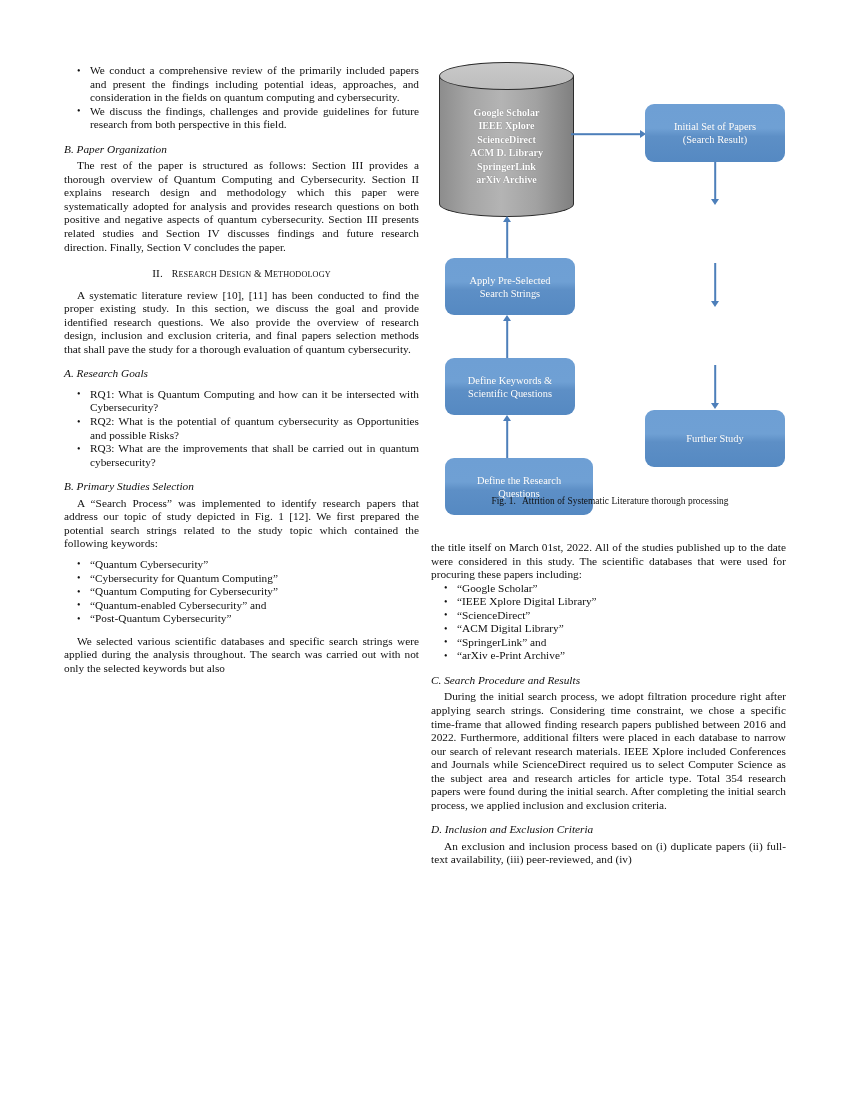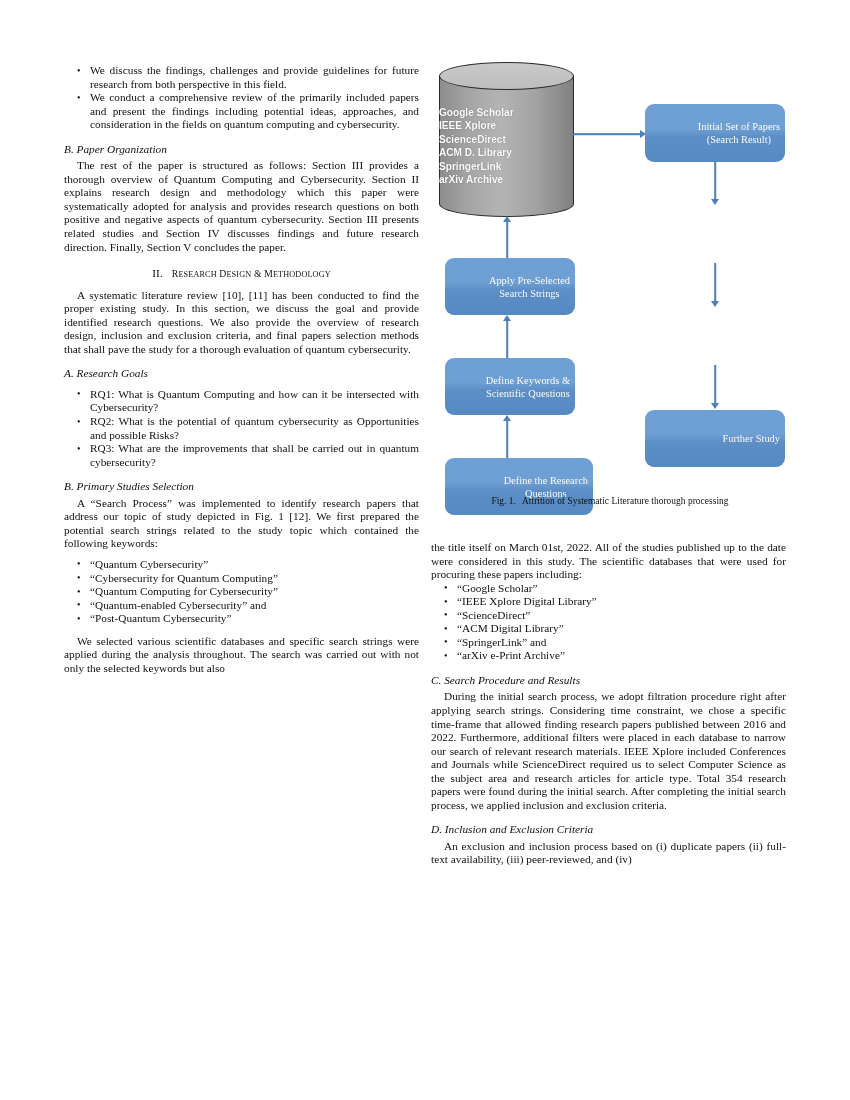--- a/index.html
+++ b/index.html
@@ -101,21 +101,21 @@
   .fbox {
     position: absolute;
     border-radius: 9px;
     background: linear-gradient(to bottom, #6e9fd4 0%, #6fa0d4 42%, #5d8fc6 56%, #5589c2 100%);
     color: #ffffff;
     font-family: "Liberation Serif", "DejaVu Serif", serif;
     font-size: 10.4px;
     line-height: 13px;
     display: flex;
     align-items: center;
-    justify-content: flex-end;
+    justify-content: center;
     text-align: center;
     box-sizing: border-box;
     padding: 2px 5px;
     text-shadow: 0 0 1px rgba(0,0,0,.12);
   }
   .fbox span { display: block; }
 
   
   .cyl {
     position: absolute;
@@ -137,25 +137,26 @@
     width: 100%; height: 28px;
     background: linear-gradient(to bottom, #c9c9c9, #bdbdbd);
     border: 1.2px solid #2b2b2b;
     border-radius: 50%;
     box-sizing: border-box;
   }
   .cyl-label {
     position: absolute;
     left: 0; right: 0;
     top: 44px;
+    text-align: center;
     color: #ffffff;
     font-weight: bold;
     font-size: 10.1px;
     line-height: 13.4px;
-    font-family: Liberation Sans, sans-serif;
+    font-family: Liberation Serif, serif;
     text-shadow: 0 0 1px rgba(0,0,0,.45);
   }
 
   
   .arrow-v, .arrow-h {
     position: absolute;
   }
   .arrow-v .shaft {
     position: absolute;
     left: 50%;
@@ -294,22 +295,22 @@
 
   </div>
 
   <div class="fig-caption">
     <span class="fignum">Fig. 1.</span><span>Attrition of Systematic Literature thorough processing</span>
   </div>
 
   <div class="col col-left" style="top:64px;">
 
     <ul class="bul" style="margin-top:0;">
+      <li>We conduct a comprehensive review of the primarily included papers and present the findings including potential ideas, approaches, and consideration in the fields on quantum computing and cybersecurity.</li>
       <li>We discuss the findings, challenges and provide guidelines for future research from both perspective in this field.</li>
-      <li>We conduct a comprehensive review of the primarily included papers and present the findings including potential ideas, approaches, and consideration in the fields on quantum computing and cybersecurity.</li>
     </ul>
 
     <div class="sub-head">
       <span class="lab">B.</span>
       <span>Paper Organization</span>
     </div>
     <p class="indent">The rest of the paper is structured as follows: Section III provides a thorough overview of Quantum Computing and Cybersecurity. Section II explains research design and methodology which this paper were systematically adopted for analysis and provides research questions on both positive and negative aspects of quantum cybersecurity. Section III presents related studies and Section IV discusses findings and future research direction. Finally, Section V concludes the paper.</p>
 
     <div class="sec-head">
       <span class="num">II.</span>

